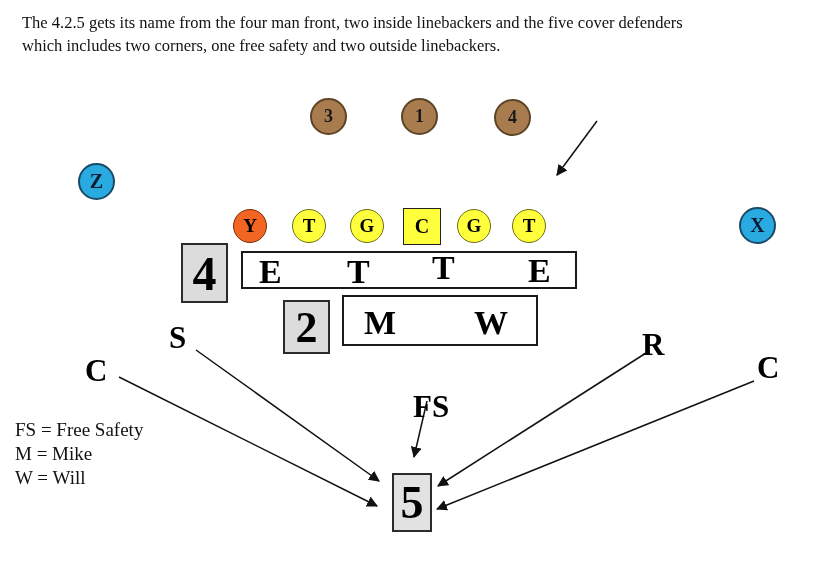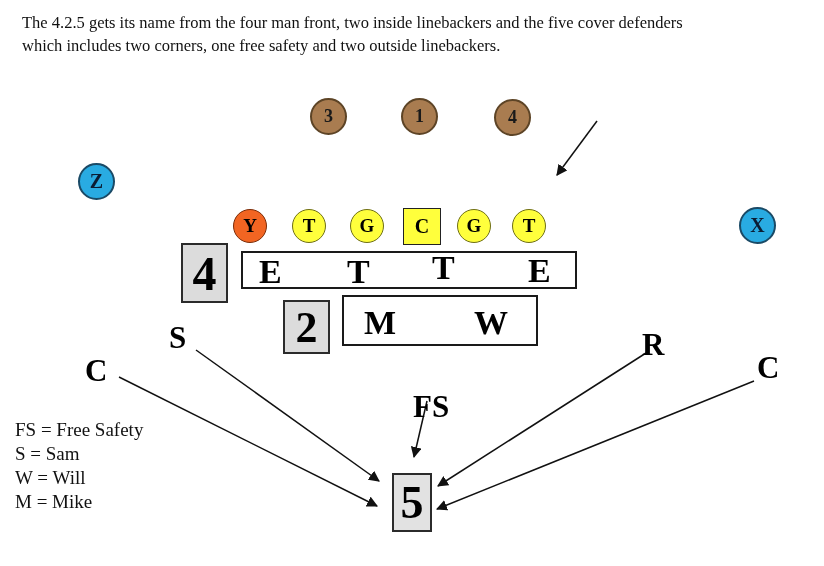--- a/index.html
+++ b/index.html
@@ -131,18 +131,17 @@
   <div class="poslabel" style="left:413px;top:367px;margin-top:24px;">FS</div>
   <div class="poslabel" style="left:642px;top:329px;">R</div>
   <div class="poslabel" style="left:757px;top:352px;">C</div>
 
   <div class="graybox" style="left:392px;top:473px;width:40px;height:59px;font-size:46px;background:#e2e2e2;">
     <span>5</span>
   </div>
 
   <div class="abs legend">
     <div>FS = Free Safety</div>
-    <div>S = Sam</div>
+    <div>M = Mike</div>
     <div>W = Will</div>
-    <div>M = Mike</div>
   </div>
 
 </div>
 
 </body></html>

